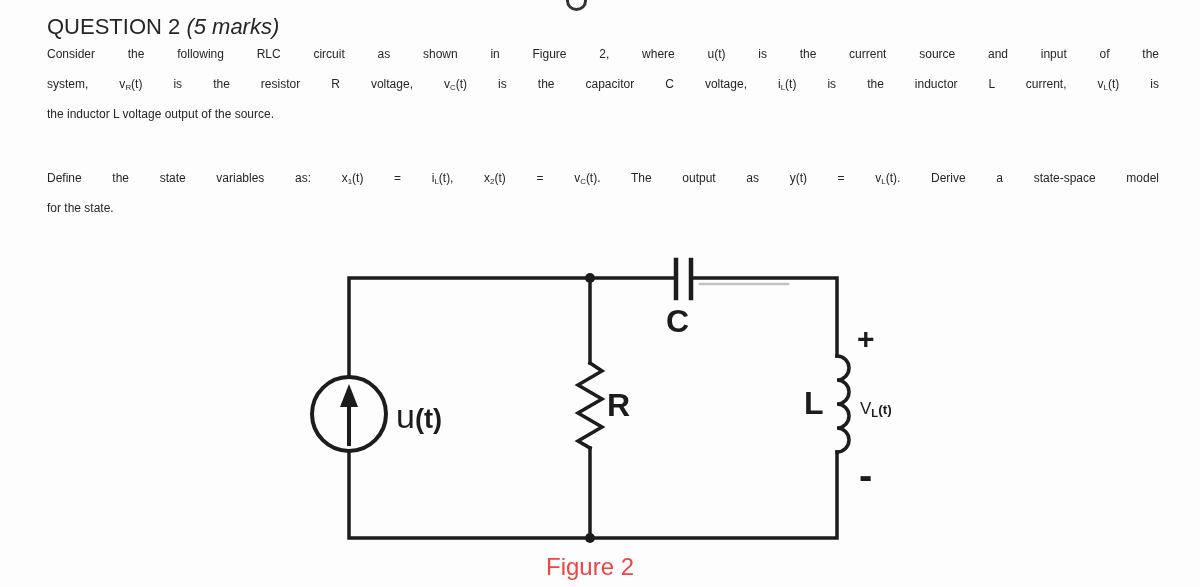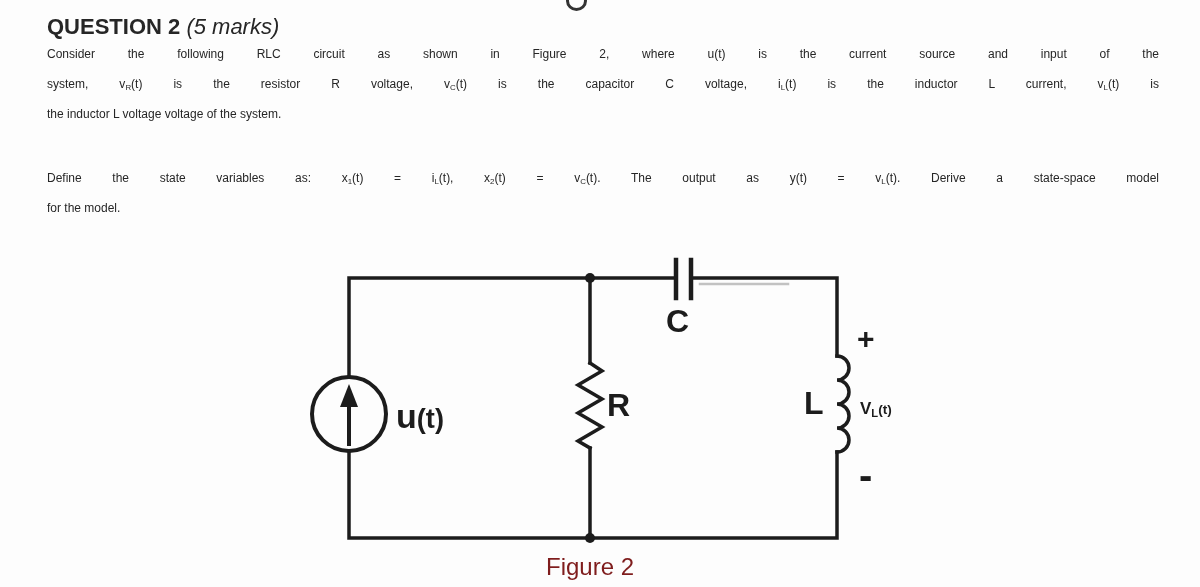--- a/index.html
+++ b/index.html
@@ -13,61 +13,61 @@
   }
   .line {
     position:absolute;
     left:47px; width:1112px;
     font-size:12px;
     line-height:30px;
     white-space:normal;
   }
   .just { text-align:justify; text-align-last:justify; text-justify:inter-word; }
   .heading { font-size:22px; }
-  .seg-b { font-weight:700; }
+  .seg-b { font-weight:400; }
   .seg-i { font-style:italic; }
   .seg-n { }
   .seg-sub { font-size:0.66em; vertical-align:-0.28em; }
   .seg-paren { font-size:0.8em; }
   .circuit-label {
     position:absolute;
     line-height:1;
     font-weight:600;
     color:#1c1c1c;
     white-space:nowrap;
   }
   .caption {
     position:absolute;
     left:490px; top:553px; width:200px;
     text-align:center;
     font-size:24px;
-    color:#7f1d1d;
+    color:#ef4444;
   }
   .artifact {
     position:absolute;
     left:566px; top:-9px;
     width:15px; height:14px;
     border:3.5px solid #333333;
     border-radius:50%;
   }
   svg.circuit { position:absolute; left:0; top:0; }
 </style>
 </head>
 <body>
 
 <div class="artifact"></div>
 
 <div class="line heading" style="top:12px"><span class="seg-b">QUESTION 2</span><span class="seg-n"> </span><span class="seg-i">(5 marks)</span></div>
 
 <div class="line just" style="top:39px"><span class="seg-n">Consider the following RLC circuit as shown in Figure 2, where u(t) is the current source and input of the</span></div>
 <div class="line just" style="top:69px"><span class="seg-n">system, v</span><span class="seg-sub">R</span><span class="seg-n">(t) is the resistor R voltage, v</span><span class="seg-sub">C</span><span class="seg-n">(t) is the capacitor C voltage, i</span><span class="seg-sub">L</span><span class="seg-n">(t) is the inductor L current, v</span><span class="seg-sub">L</span><span class="seg-n">(t) is</span></div>
-<div class="line" style="top:99px"><span class="seg-n">the inductor L voltage voltage of the system.</span></div>
+<div class="line" style="top:99px"><span class="seg-n">the inductor L voltage output of the source.</span></div>
 
 <div class="line just" style="top:163px"><span class="seg-n">Define the state variables as: x</span><span class="seg-sub">1</span><span class="seg-n">(t) = i</span><span class="seg-sub">L</span><span class="seg-n">(t), x</span><span class="seg-sub">2</span><span class="seg-n">(t) = v</span><span class="seg-sub">C</span><span class="seg-n">(t). The output as y(t) = v</span><span class="seg-sub">L</span><span class="seg-n">(t). Derive a state-space model</span></div>
-<div class="line" style="top:193px"><span class="seg-n">for the model.</span></div>
+<div class="line" style="top:193px"><span class="seg-n">for the state.</span></div>
 
 <svg class="circuit" width="1200" height="587" viewBox="0 0 1200 587">
   <g fill="none" stroke-linecap="square" stroke="#1c1c1c">
 
     <path d="M700 284 H788" stroke="#c2c2c2" stroke-width="2.5"></path>
 
     <path d="M349 278 H674 M692 278 H837 M349 278 V377 M349 451 V538 M349 538 H837 M837 278 V356 M837 452 V538" stroke-width="3.5"></path>
 
     <path d="M590 278 V363 M590 448 V538" stroke-width="3.5"></path>
 

